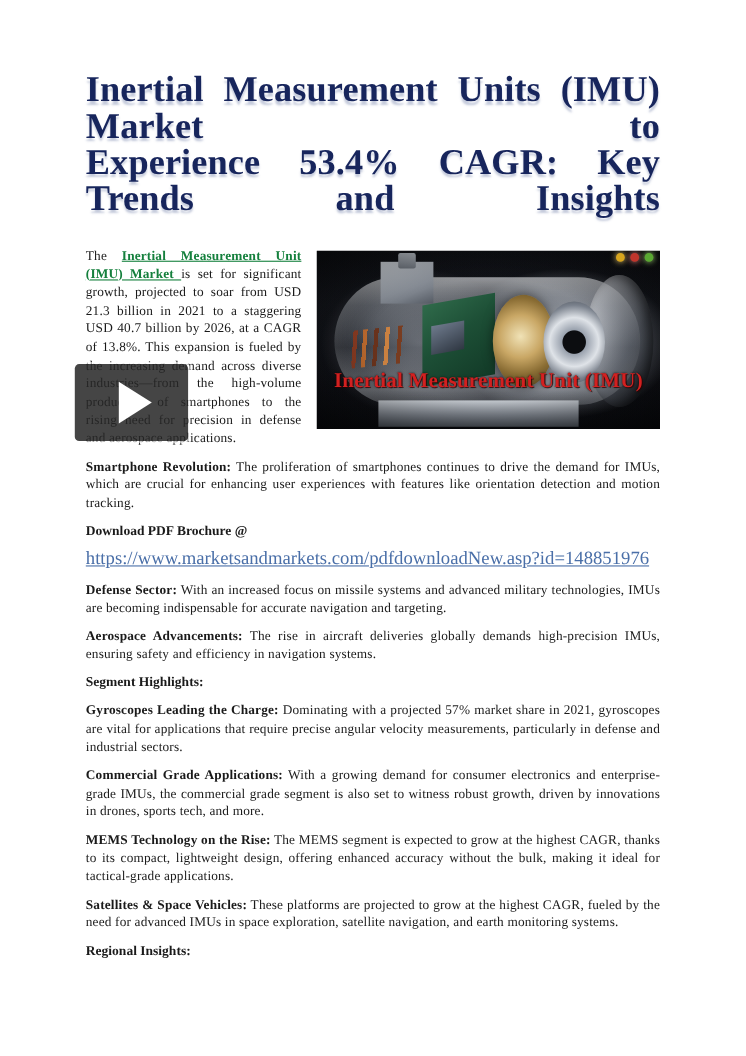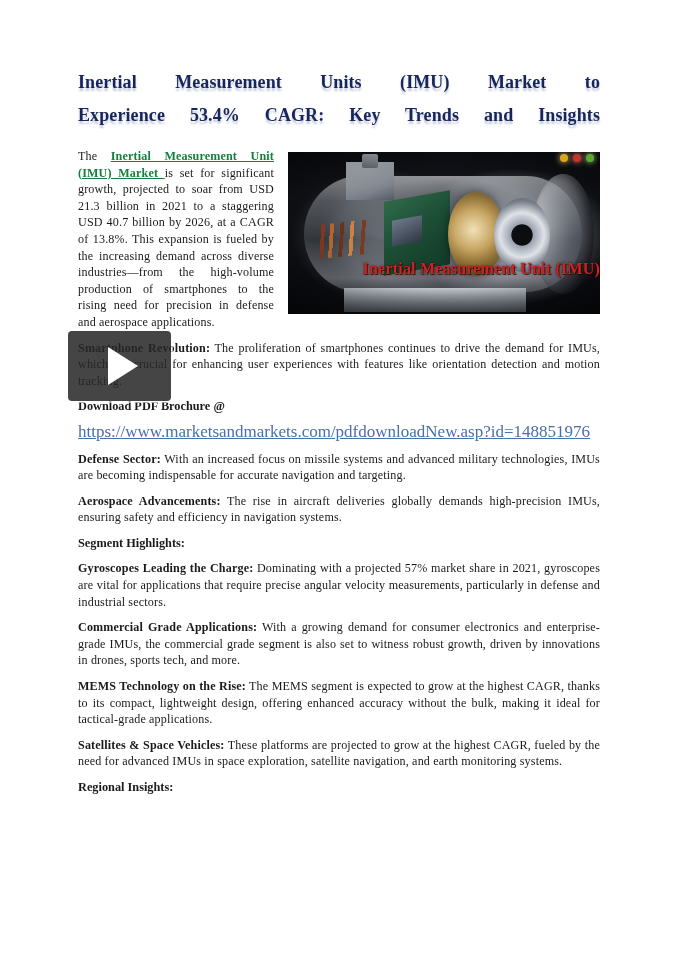--- a/index.html
+++ b/index.html
@@ -26,26 +26,26 @@
     position: absolute;
     left: 78px;
     top: 66px;
     width: 522px;
   }
 
   
   .doc-title {
     font-family: "Liberation Serif", "DejaVu Serif", serif;
     font-weight: bold;
-    font-size: 18px;
+    font-size: 33px;
     line-height: 33px;
     color: #17255c;
     text-align: justify;
     text-align-last: justify;
-    margin: 0 0 16px 0;
+    margin: 0 0 26px 0;
     letter-spacing: 0.1px;
     text-shadow: 0px 3px 2px rgba(125,138,175,0.45);
   }
   .doc-title .line2 {
     display: block;
     text-align-last: justify;
   }
 
   
   .para {
@@ -183,24 +183,24 @@
     background: linear-gradient(180deg, #c2c7cd, #7d838c 55%, #4a5057);
   }
   .fig-vignette {
     position: absolute; inset: 0;
     background: radial-gradient(ellipse 85% 85% at 50% 50%, rgba(0,0,0,0) 40%, rgba(0,0,0,0.75) 100%);
   }
   .fig-caption {
     position: absolute;
     left: 0; right: 0;
     top: 108px;
-    text-align: right;
+    text-align: center;
     font-family: "Liberation Serif", "DejaVu Serif", serif;
     font-weight: bold;
-    font-size: 16px;
+    font-size: 19px;
     letter-spacing: 0.2px;
     color: #d32020;
     text-shadow: 0 0 2px rgba(0,0,0,0.85), 1px 1px 0 rgba(60,0,0,0.7);
   }
   .fig-dots {
     position: absolute;
     right: 6px;
     top: 2px;
     display: flex;
     gap: 5px;

